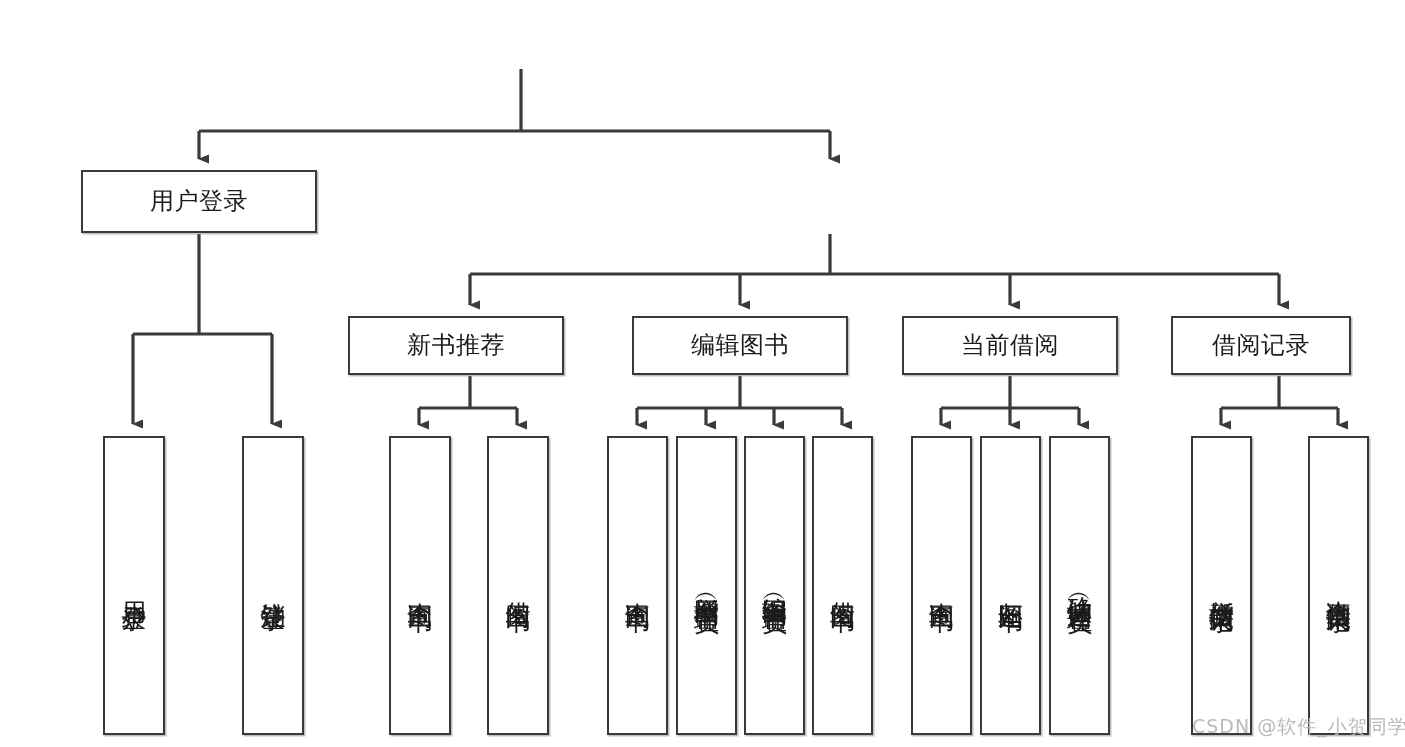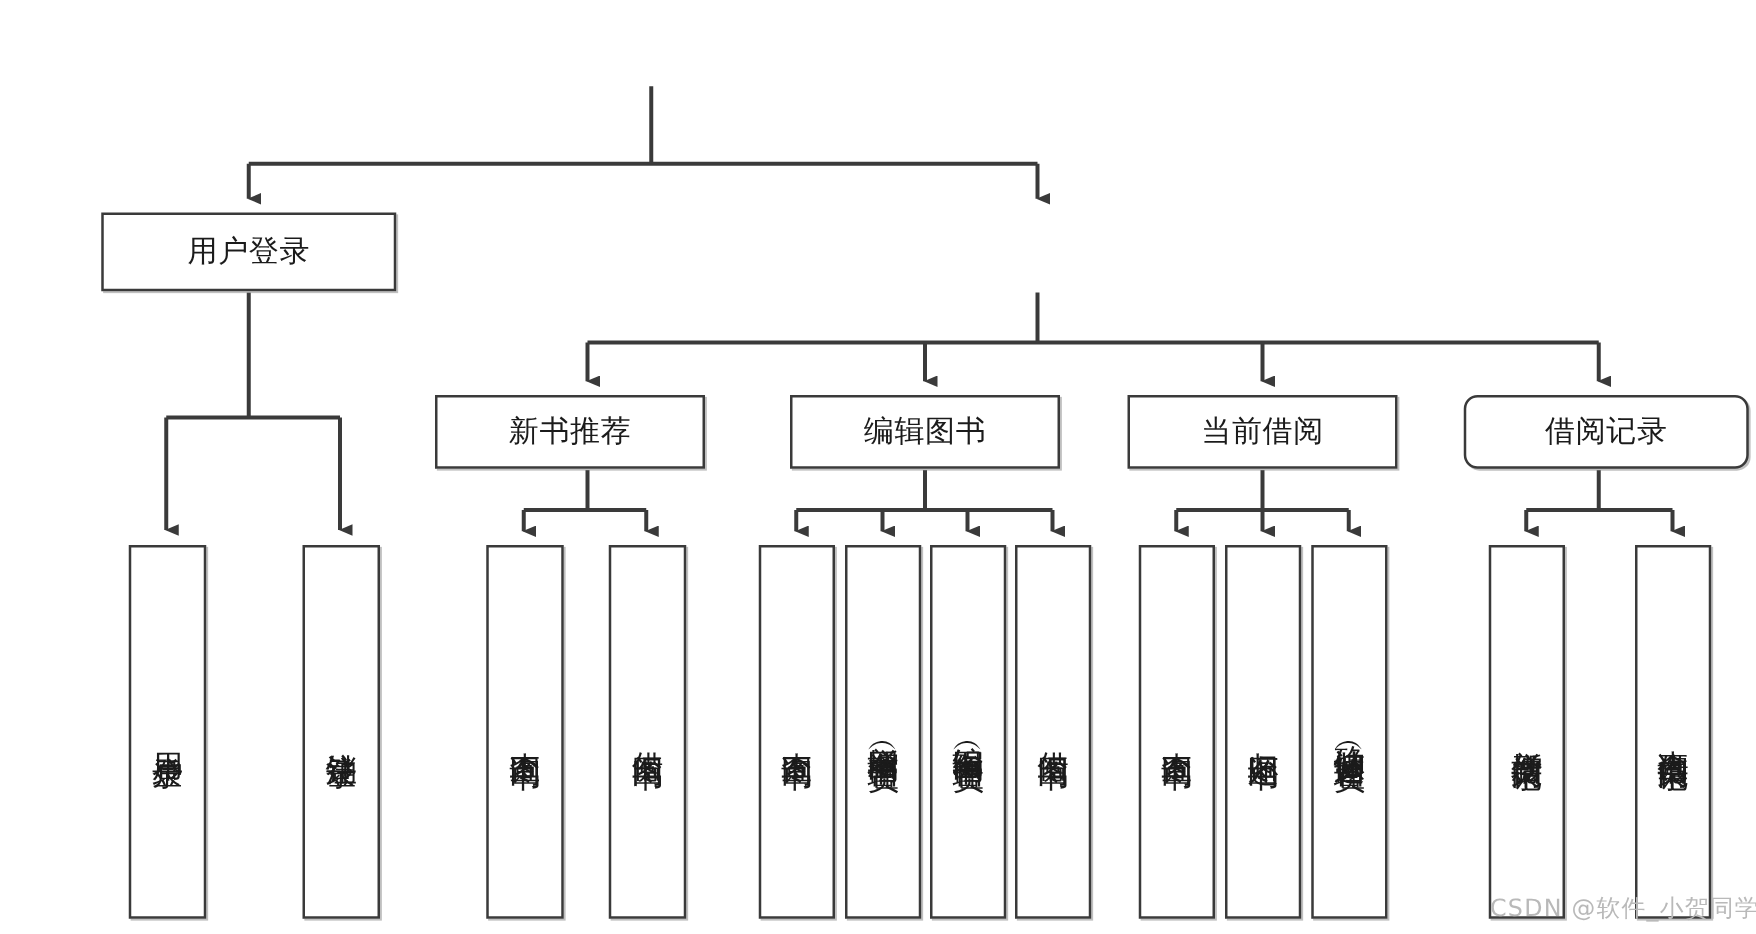--- a/index.html
+++ b/index.html
@@ -145,21 +145,21 @@
   </div>
 
   <div class="node horiz" style="left:632px; top:316px; width:216px; height:59px;">
     <span class="label">编辑图书</span>
   </div>
 
   <div class="node horiz" style="left:902px; top:316px; width:216px; height:59px;">
     <span class="label">当前借阅</span>
   </div>
 
-  <div class="node horiz" style="left:1171px; top:316px; width:228px; height:59px;border-radius:11px;">
+  <div class="node horiz" style="left:1171px; top:316px; width:180px; height:59px;">
     <span class="label">借阅记录</span>
   </div>
 
   <div class="node vert" style="left:103px; top:436px; width:62px; height:299px;">
     <span class="label">用户登录</span>
   </div>
 
   <div class="node vert" style="left:242px; top:436px; width:62px; height:299px;">
     <span class="label">注销登录</span>
   </div>

